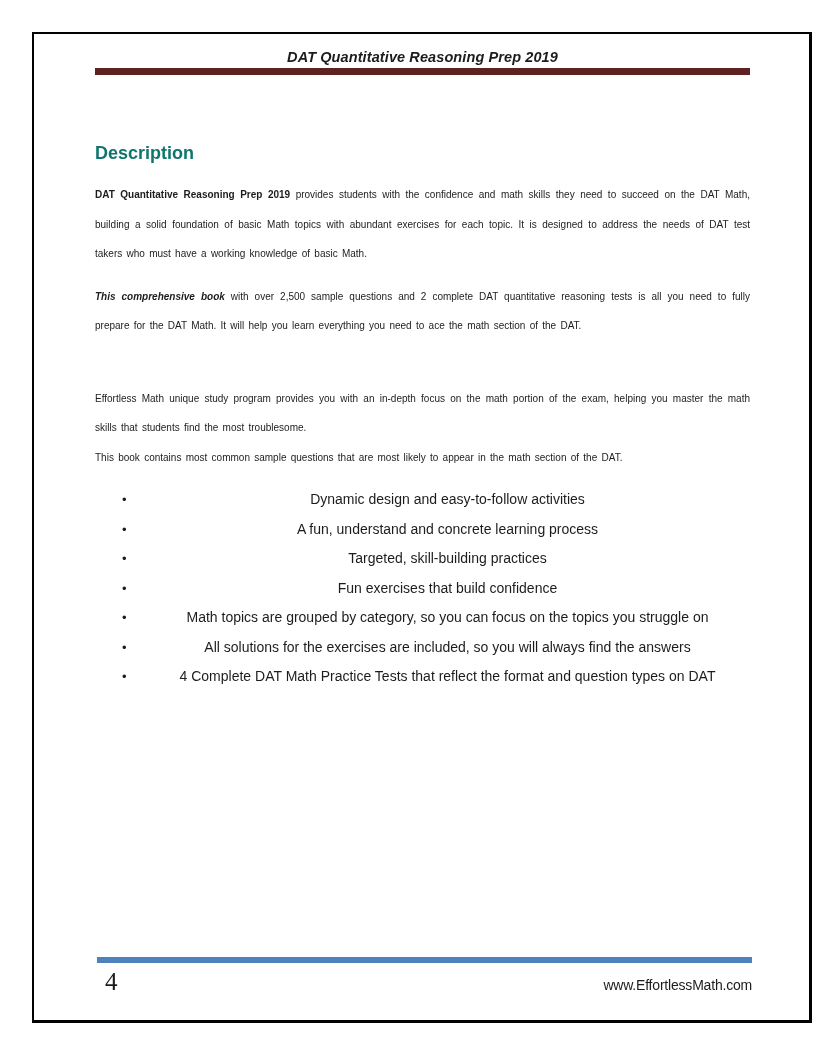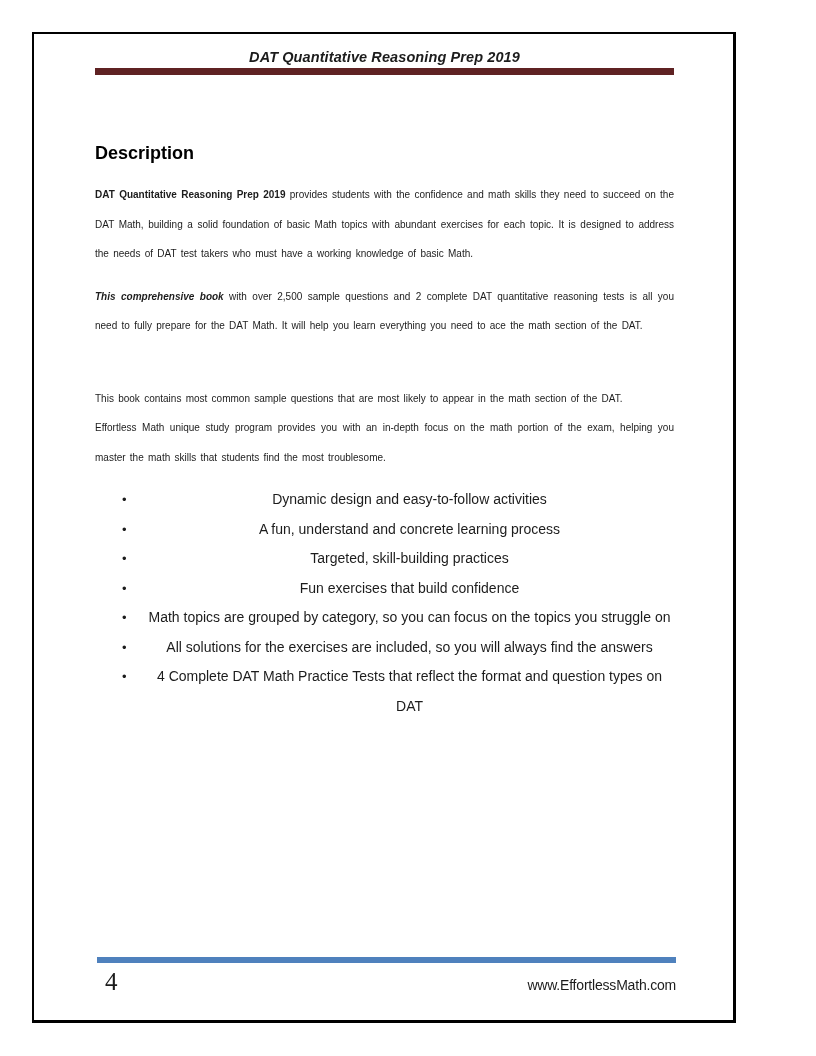--- a/index.html
+++ b/index.html
@@ -7,21 +7,21 @@
     width: 816px; height: 1056px;
     background: #ffffff;
     position: relative;
     overflow: hidden;
     font-family: "Liberation Sans", sans-serif;
     color: #1c1c1c;
   }
   .sheet {
     position: absolute;
     left: 32px; top: 32px;
-    width: 704px; height: 991px;
+    width: 780px; height: 991px;
     box-sizing: border-box;
     border: 2px solid #000;
     border-right-width: 3px;
     border-bottom-width: 3px;
     background: #fff;
     padding: 14px 59px 0 61px;
   }
   .running-title {
     text-align: center;
     font-weight: bold;
@@ -31,21 +31,21 @@
     letter-spacing: 0.1px;
   }
   .rule { width: 100%; }
   .rule.maroon { height: 7px; margin-top: 2px; }
   .rule.blue { height: 6px; }
   h1.section-heading {
     margin: 67px 0 0 0;
     font-size: 18px;
     line-height: 22px;
     font-weight: bold;
-    color: #000000;
+    color: #0f766e;
   }
   .para {
     margin: 13px 0 0 0;
     font-size: 10px;
     line-height: 29.5px;
     text-align: justify;
     word-spacing: 1.5px;
   }
   .para.first { margin-top: 16px; }
   .para.gap-before { margin-top: 43px; }
@@ -100,22 +100,22 @@
   </header>
 
   <main>
     <h1 class="section-heading">Description</h1>
 
     <p class="para first"><span class="b">DAT Quantitative Reasoning Prep 2019</span><span> provides students with the confidence and math skills they need to succeed on the DAT Math, building a solid foundation of basic Math topics with abundant exercises for each topic. It is designed to address the needs of DAT test takers who must have a working knowledge of basic Math.</span></p>
 
     <p class="para"><span class="bi">This comprehensive book</span><span> with over 2,500 sample questions and 2 complete DAT quantitative reasoning tests is all you need to fully prepare for the DAT Math. It will help you learn everything you need to ace the math section of the DAT.</span></p>
 
     <div class="para gap-before">
+      <div>Effortless Math unique study program provides you with an in-depth focus on the math portion of the exam, helping you master the math skills that students find the most troublesome.</div>
       <div>This book contains most common sample questions that are most likely to appear in the math section of the DAT.</div>
-      <div>Effortless Math unique study program provides you with an in-depth focus on the math portion of the exam, helping you master the math skills that students find the most troublesome.</div>
     </div>
 
 
     <ul class="features">
       <li>
           <span class="dot">•</span>
           <span class="li-text">Dynamic design and easy-to-follow activities</span>
         </li>
       <li>
           <span class="dot">•</span>

